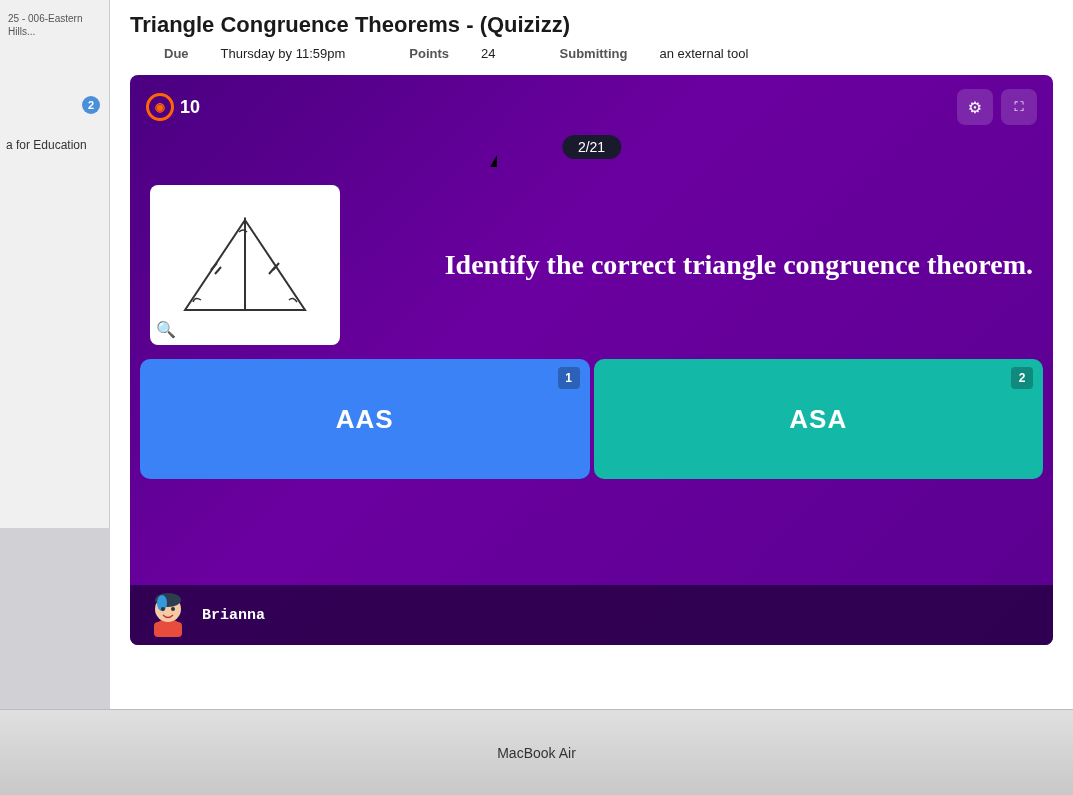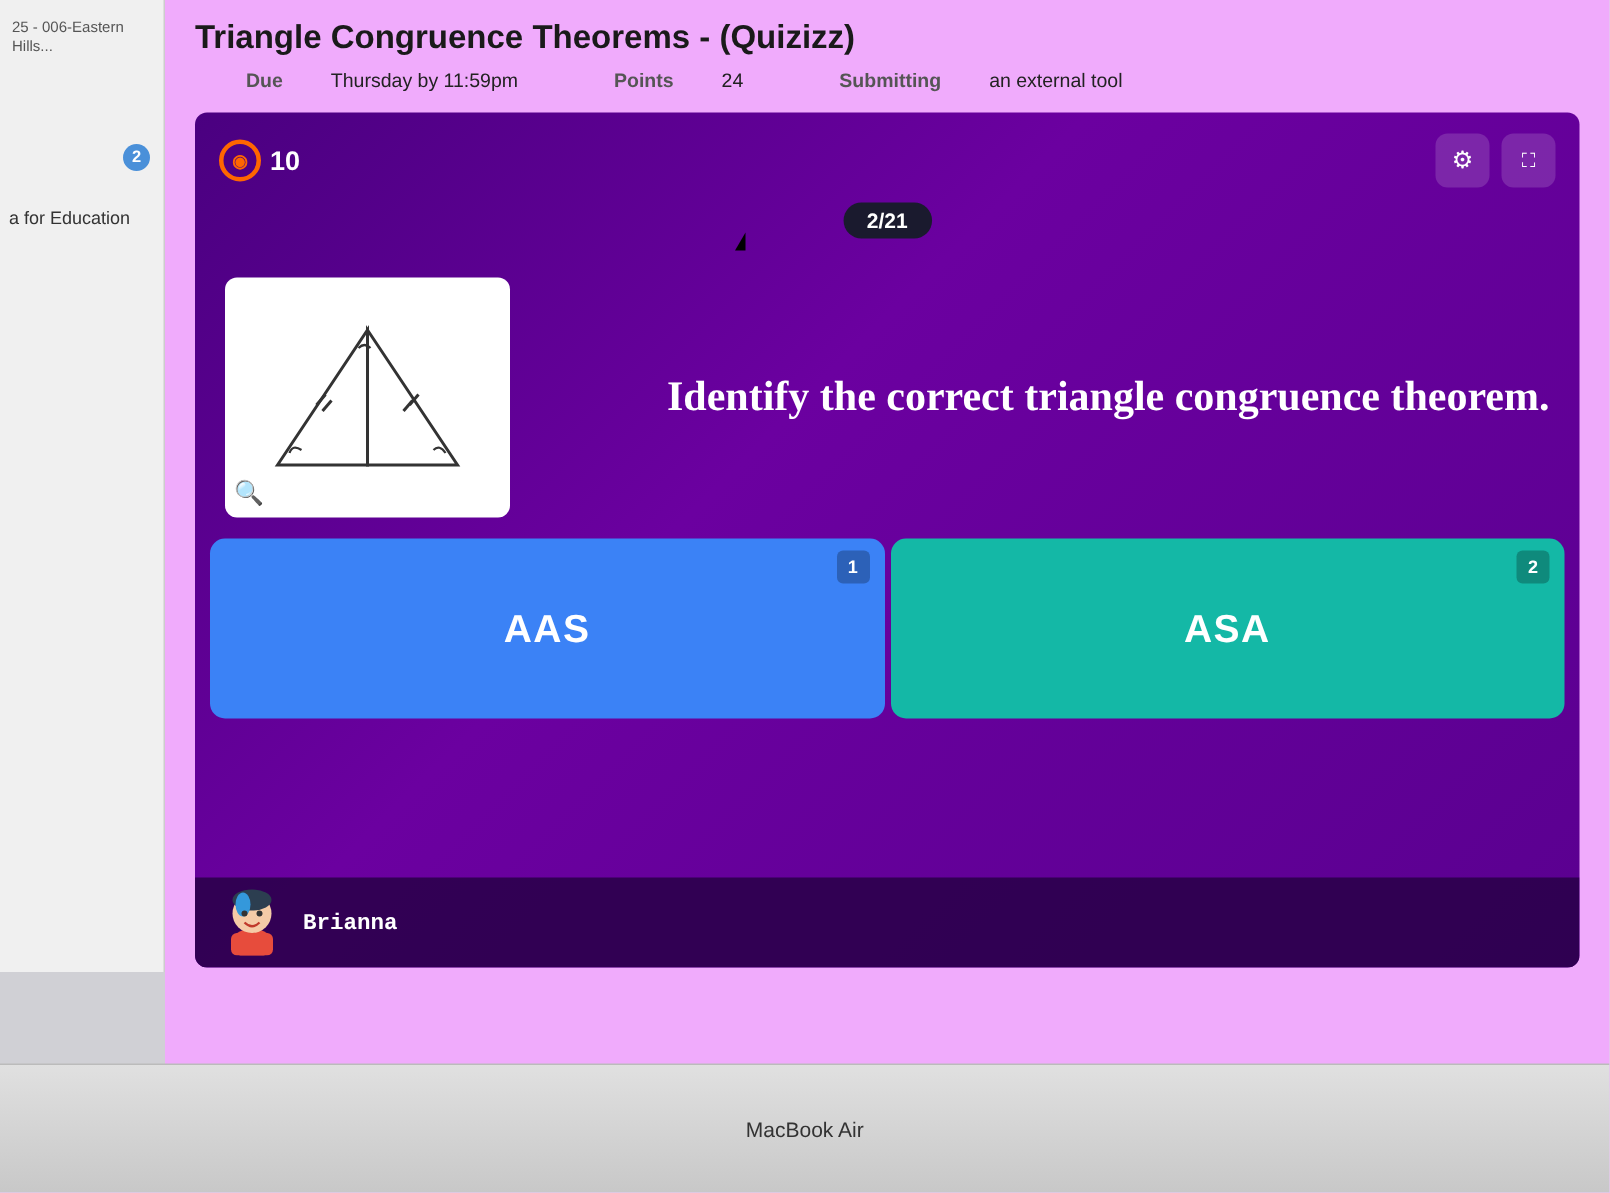--- a/index.html
+++ b/index.html
@@ -19,21 +19,21 @@
       background: #d0d0d5;
       position: relative;
     }
 
     
     .sidebar {
       position: absolute;
       left: 0;
       top: 0;
       width: 110px;
-      height: 648px;
+      height: 528px;
       background: #f0f0f0;
       border-right: 1px solid #ccc;
       display: flex;
       flex-direction: column;
       padding: 8px 0;
     }
 
     .sidebar-breadcrumb {
       font-size: 10px;
       color: #555;
@@ -66,21 +66,21 @@
       white-space: nowrap;
     }
 
     
     .main-content {
       position: absolute;
       left: 110px;
       top: 0;
       right: 0;
       bottom: 70px;
-      background: #f0abfc;
+      background: #ffffff;
       padding: 12px 20px;
     }
 
     
     .page-title {
       font-size: 22px;
       font-weight: 600;
       color: #1a1a1a;
       margin-bottom: 8px;
     }
@@ -174,21 +174,21 @@
     .progress-pill {
       position: absolute;
       top: 60px;
       left: 50%;
       transform: translateX(-50%);
       background: #1a1a2e;
       color: white;
       border-radius: 20px;
       padding: 4px 16px;
       font-size: 14px;
-      font-weight: 700;
+      font-weight: 400;
       z-index: 10;
     }
 
     
     .question-area {
       display: flex;
       align-items: center;
       padding: 20px 20px 10px 20px;
       gap: 20px;
       margin-top: 30px;

